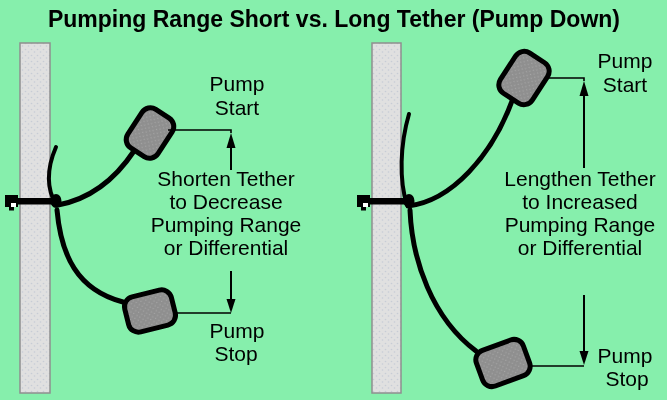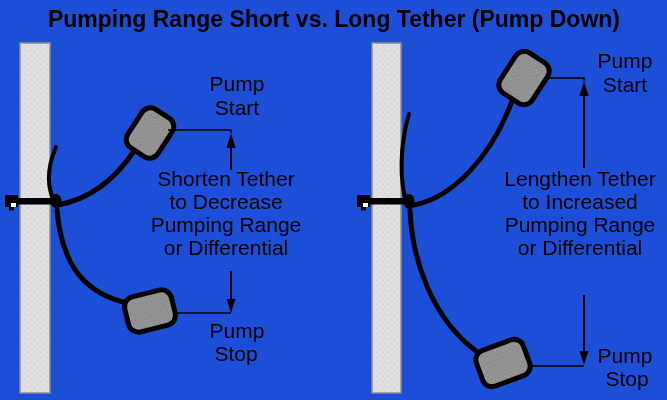--- a/index.html
+++ b/index.html
@@ -1,20 +1,20 @@
 <!DOCTYPE html>
 <html><head>
 <meta charset="utf-8">
 <style>
   html, body { margin: 0; padding: 0; background: #ffffff; }
   #stage {
     position: relative;
     width: 667px;
     height: 400px;
-    background: #1d4ed8;
+    background: #86efac;
     overflow: hidden;
   }
   svg { display: block; }
   .title {
     font-family: "Liberation Sans", sans-serif;
     font-size: 23px;
     font-weight: bold;
     fill: #000000;
     text-anchor: middle;
   }

